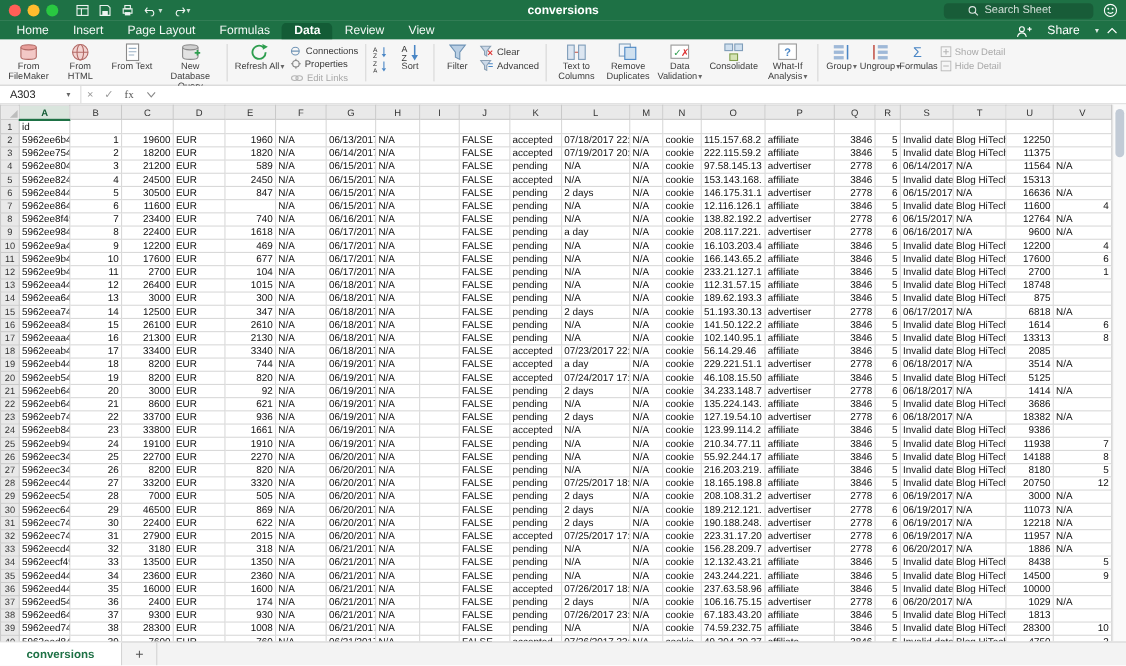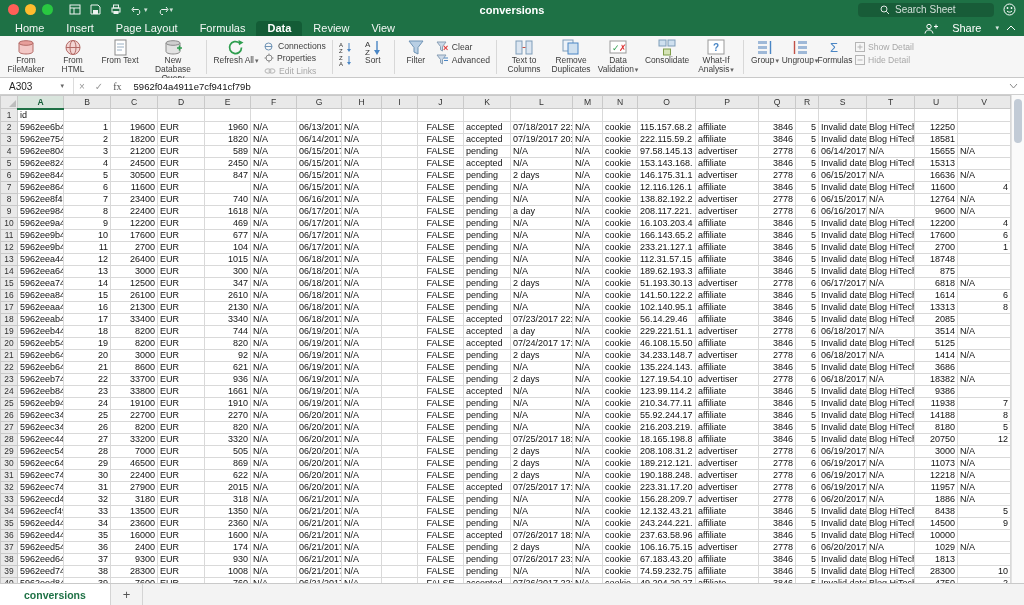--- a/index.html
+++ b/index.html
@@ -49,21 +49,21 @@
 .gridwrap{position:relative;flex:1 1 auto;overflow:hidden;background:#fff}
 table.grid{border-collapse:collapse;table-layout:fixed;width:1010px}
 .grid th,.grid td{border:1px solid #d9d9d9;overflow:hidden;white-space:nowrap;font-weight:normal}
 .grid thead th{background:#e9e9e9;font-size:8.6px;color:#333;text-align:center;height:13px;border-color:#c9c9c9;padding:0}
 .grid thead th.sel{background:#d9e5dd;border-bottom:2px solid #1E7145;font-weight:bold;color:#135C36}
 .corner{position:relative;background:#e9e9e9}
 .corner::after{content:"";position:absolute;right:1px;bottom:1px;border-style:solid;border-width:0 0 7px 7px;border-color:transparent transparent #bdbdbd transparent}
 .rowhdr{background:#e9e9e9;font-size:8.4px;color:#333;text-align:center;border-color:#c9c9c9 !important;padding:0}
 .grid td{font-size:9px;color:#111;padding:0 2px;height:11.58px;line-height:11px}
 .num{text-align:right}
-.ctr{text-align:center}
+.ctr{text-align:left}
 .vscroll{position:absolute;top:0;right:0;bottom:0;width:13px;background:#fafafa;border-left:1px solid #e2e2e2}
 .vthumb{position:absolute;top:4px;left:2px;width:8px;height:44px;border-radius:4px;background:#c2cbd6}
 
 
 .sheetbar{height:22px;background:#f3f3f3;border-top:1px solid #c9c9c9;display:flex;align-items:stretch;flex:0 0 auto;font-size:10.5px}
 .stab{display:flex;align-items:center;padding:0 24px;border-right:1px solid #d4d4d4;color:#444}
 .stab.active{background:#fff;color:#1E7145;font-weight:bold}
 .plustab{display:flex;align-items:center;padding:0 12px;color:#555;border-right:1px solid #d4d4d4;font-size:13px}
 svg{display:block}
 </style>
@@ -409,21 +409,20 @@
   </div>
 
   <div class="formulabar">
     <div class="namebox">
       <span>A303</span>
       <span class="dd">▾</span>
     </div>
     <span class="fbtn">×</span>
     <span class="fbtn">✓</span>
     <span class="fbtn fx">fx</span>
-    <div class="finput">5962f04a4911e7cf941cf79b</div>
     <span class="fexp">
         <svg width="9" height="6">
           <polyline points="1,1 4.5,5 8,1" fill="none" stroke="#888"></polyline>
         </svg>
       </span>
   </div>
 
   <div class="gridwrap">
     <table class="grid">
         <colgroup>
@@ -544,21 +543,21 @@
             <td class="cell">accepted</td>
             <td class="cell">07/19/2017 20:00:00</td>
             <td class="cell">N/A</td>
             <td class="cell">cookie</td>
             <td class="cell">222.115.59.2</td>
             <td class="cell">affiliate</td>
             <td class="cell num">3846</td>
             <td class="cell num">5</td>
             <td class="cell">Invalid date</td>
             <td class="cell">Blog HiTech</td>
-            <td class="cell num">18581</td>
+            <td class="cell num">11375</td>
             <td class="cell"></td>
           </tr>
           <tr>
             <th class="rowhdr">4</th>
             <td class="cell">5962ee8049</td>
             <td class="cell num">3</td>
             <td class="cell num">21200</td>
             <td class="cell">EUR</td>
             <td class="cell num">589</td>
             <td class="cell">N/A</td>
@@ -569,21 +568,21 @@
             <td class="cell">pending</td>
             <td class="cell">N/A</td>
             <td class="cell">N/A</td>
             <td class="cell">cookie</td>
             <td class="cell">97.58.145.13</td>
             <td class="cell">advertiser</td>
             <td class="cell num">2778</td>
             <td class="cell num">6</td>
             <td class="cell">06/14/2017</td>
             <td class="cell">N/A</td>
-            <td class="cell num">15655</td>
+            <td class="cell num">11564</td>
             <td class="cell">N/A</td>
           </tr>
           <tr>
             <th class="rowhdr">5</th>
             <td class="cell">5962ee8249</td>
             <td class="cell num">4</td>
             <td class="cell num">24500</td>
             <td class="cell">EUR</td>
             <td class="cell num">2450</td>
             <td class="cell">N/A</td>

